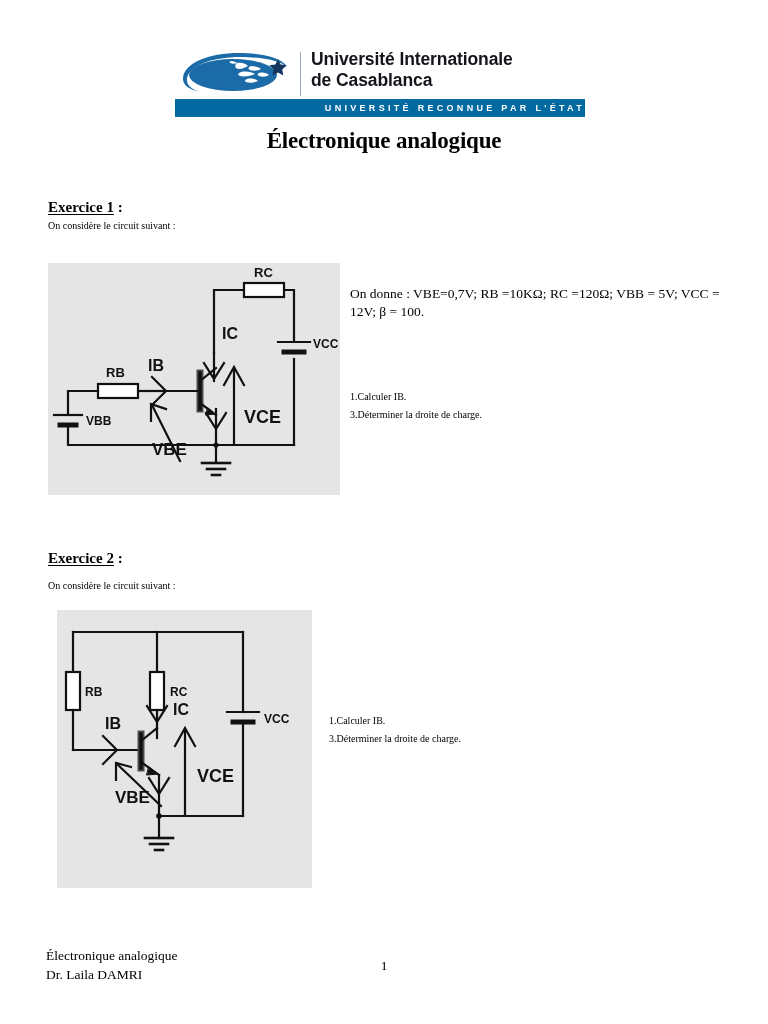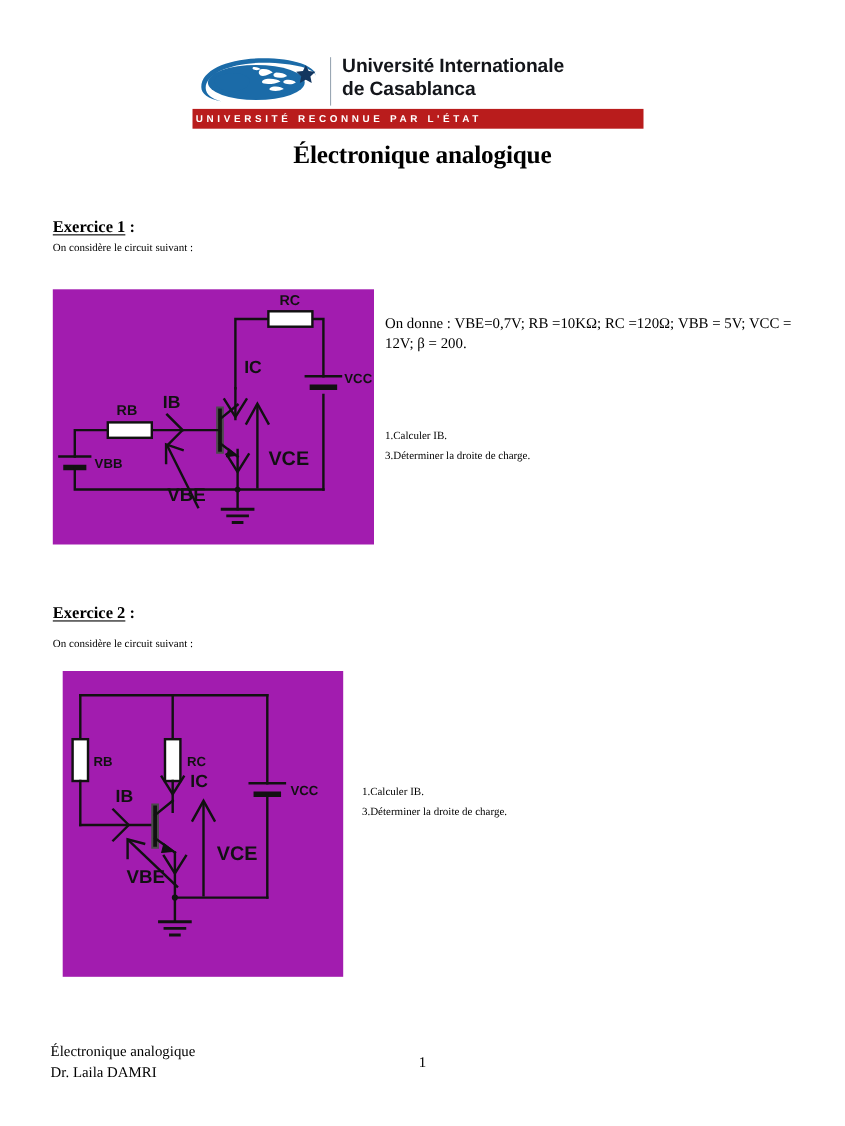--- a/index.html
+++ b/index.html
@@ -65,24 +65,24 @@
     color: #13151a;
     letter-spacing: -0.1px;
     white-space: pre-line;
   }
   .logo-banner {
     position: absolute;
     left: 0;
     top: 49px;
     width: 410px;
     height: 18px;
-    background: #b91c1c;
+    background: #0369a1;
     display: flex;
     align-items: center;
-    justify-content: flex-start;
+    justify-content: flex-end;
   }
   .logo-banner span {
     font-family: "Liberation Sans", "DejaVu Sans", sans-serif;
     font-size: 9px;
     font-weight: bold;
     color: #ffffff;
     letter-spacing: 3.3px;
     padding-left: 3px;
   }
 
@@ -141,21 +141,21 @@
   }
   #ex1-given     { left: 350px; top: 285px; width: 390px; }
   #ex1-questions { left: 350px; top: 388px; width: 390px; }
   #ex2-given     { left: 329px; top: 646px; width: 400px; }
   #ex2-questions { left: 329px; top: 712px; width: 400px; }
   .questions div { white-space: nowrap; }
 
   
   .figure {
     position: absolute;
-    background: #a21caf;
+    background: #e5e5e5;
   }
   #fig1 { left: 48px;  top: 263px; width: 292px; height: 232px; }
   #fig2 { left: 57px;  top: 610px; width: 255px; height: 278px; }
   .figure svg { display: block; width: 100%; height: 100%; }
 
   
   .footer-left {
     position: absolute;
     left: 46px;
     top: 946px;
@@ -285,21 +285,21 @@
         <text x="265" y="85" font-size="12" font-weight="bold">VCC</text>
         <text x="196" y="160" font-size="18" font-weight="bold">VCE</text>
         <text x="58" y="114" font-size="13" font-weight="bold">RB</text>
         <text x="100" y="108" font-size="16" font-weight="bold">IB</text>
         <text x="38" y="162" font-size="12" font-weight="bold">VBB</text>
         <text x="104" y="192" font-size="17" font-weight="bold">VBE</text>
       </g>
     </svg>
   </div>
 
-  <div class="given" id="ex1-given">On donne : VBE=0,7V; RB =10KΩ; RC =120Ω; VBB = 5V; VCC = 12V; β = 200.</div>
+  <div class="given" id="ex1-given">On donne : VBE=0,7V; RB =10KΩ; RC =120Ω; VBB = 5V; VCC = 12V; β = 100.</div>
 
   <div class="questions" id="ex1-questions">
     <div>1.Calculer IB.</div>
     <div>3.Déterminer la droite de charge.</div>
   </div>
 
   <div class="ex-heading" id="ex2-heading">
     <span class="u">Exercice 2</span><span> :</span>
   </div>
   <div class="ex-intro" id="ex2-intro">On considère le circuit suivant :</div>

